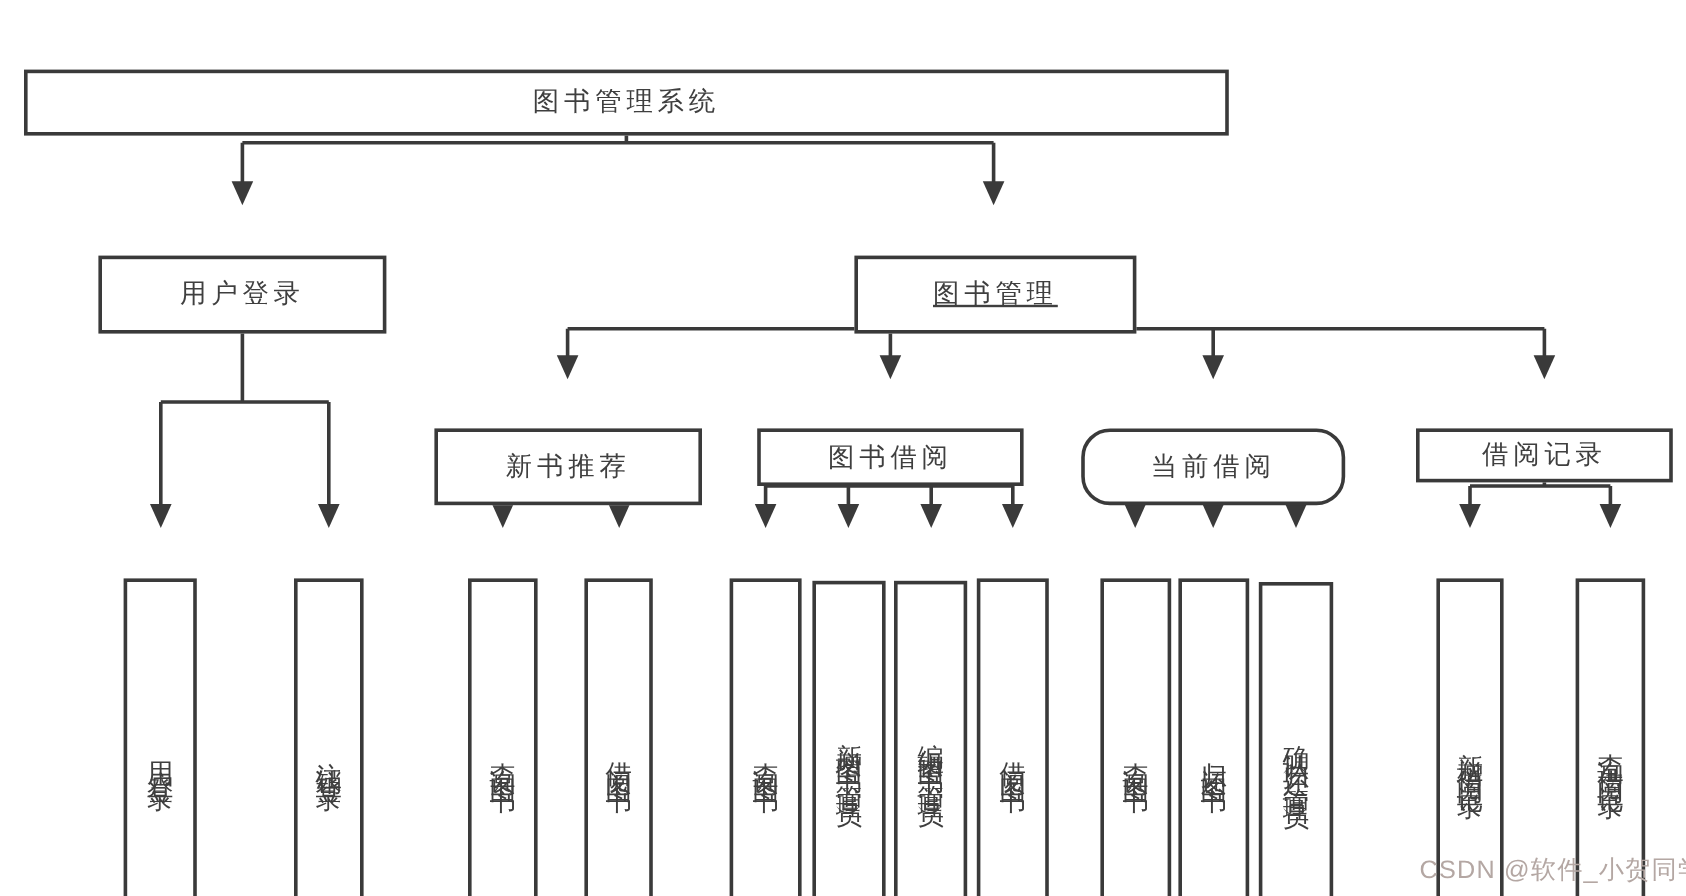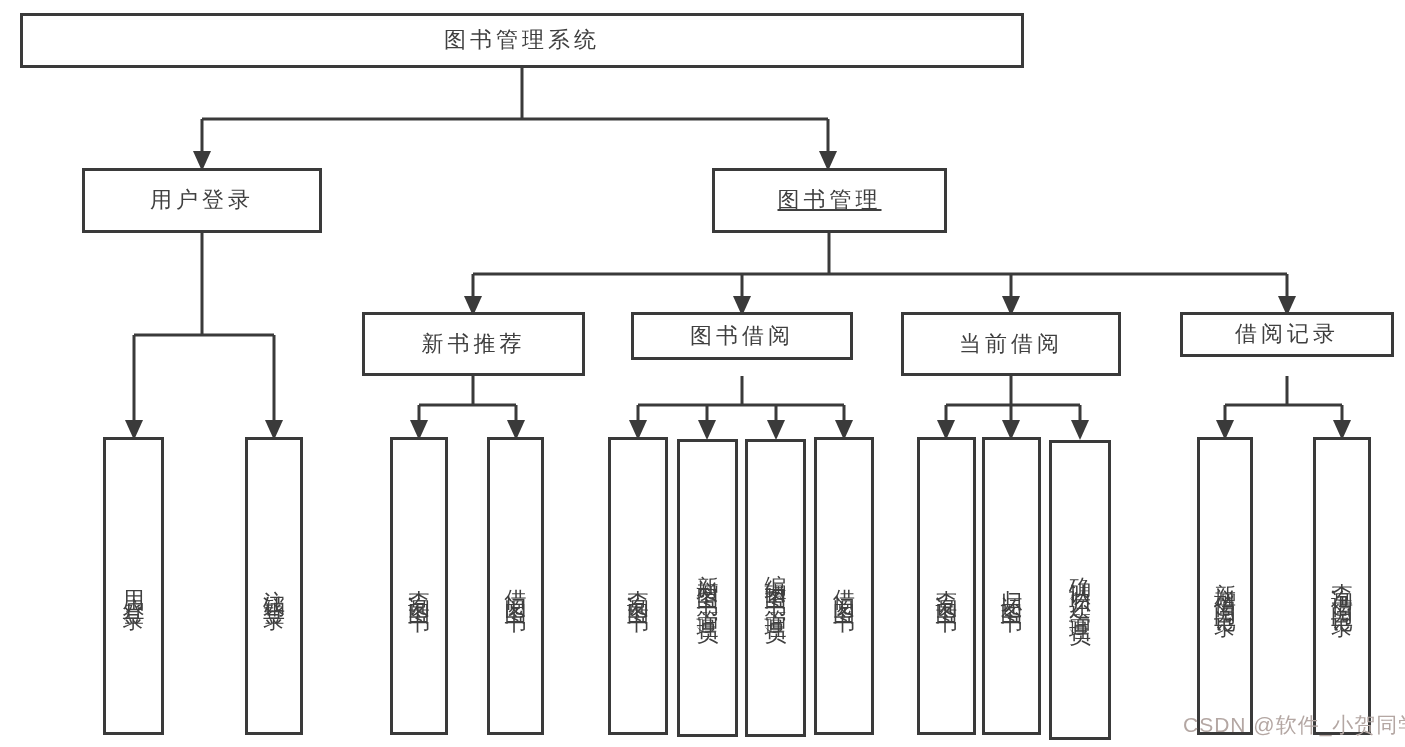--- a/index.html
+++ b/index.html
@@ -20,20 +20,21 @@
     border: 3px solid var(--line, #3a3a3a);
     background: #ffffff;
     display: flex;
     align-items: center;
     justify-content: center;
     color: var(--text, #3f3f3f);
     font-size: 22px;
     letter-spacing: 4px;
     z-index: 2;
     line-height: 1.2;
+    margin-top: 45px;
   }
   .vnode {
     writing-mode: vertical-rl;
     text-orientation: mixed;
     letter-spacing: 7px;
     line-height: 1;
   }
   .watermark {
     position: absolute;
     left: 1183px;
@@ -86,21 +87,21 @@
     <polygon points="1333,420 1351,420 1342,440"></polygon>
   </svg>
 
   <div class="node" style="left:20px; top:13px; width:1004px; height:55px;">图书管理系统</div>
 
   <div class="node" style="left:82px; top:168px; width:240px; height:65px;">用户登录</div>
   <div class="node" style="left:712px; top:168px; width:235px; height:65px;text-decoration:underline;">图书管理</div>
 
   <div class="node" style="left:362px; top:312px; width:223px; height:64px;text-align:center;">新书推荐</div>
   <div class="node" style="left:631px; top:312px; width:222px; height:48px;">图书借阅</div>
-  <div class="node" style="left:901px; top:312px; width:220px; height:64px;">当前借阅</div>
+  <div class="node" style="left:901px; top:312px; width:220px; height:64px;border-radius:24px;">当前借阅</div>
   <div class="node" style="left:1180px; top:312px; width:214px; height:45px;">借阅记录</div>
 
   <div class="node vnode" style="left:103px; top:437px; width:61px; height:298px;">用户登录</div>
   <div class="node vnode" style="left:245px; top:437px; width:58px; height:298px;">注销登录</div>
 
   <div class="node vnode" style="left:390px; top:437px; width:58px; height:298px;">查询图书</div>
   <div class="node vnode" style="left:487px; top:437px; width:57px; height:298px;">借阅图书</div>
 
   <div class="node vnode" style="left:608px; top:437px; width:60px; height:298px;">查询图书</div>
   <div class="node vnode" style="left:677px; top:439px; width:61px; height:298px;">新增图书（管理员）</div>

